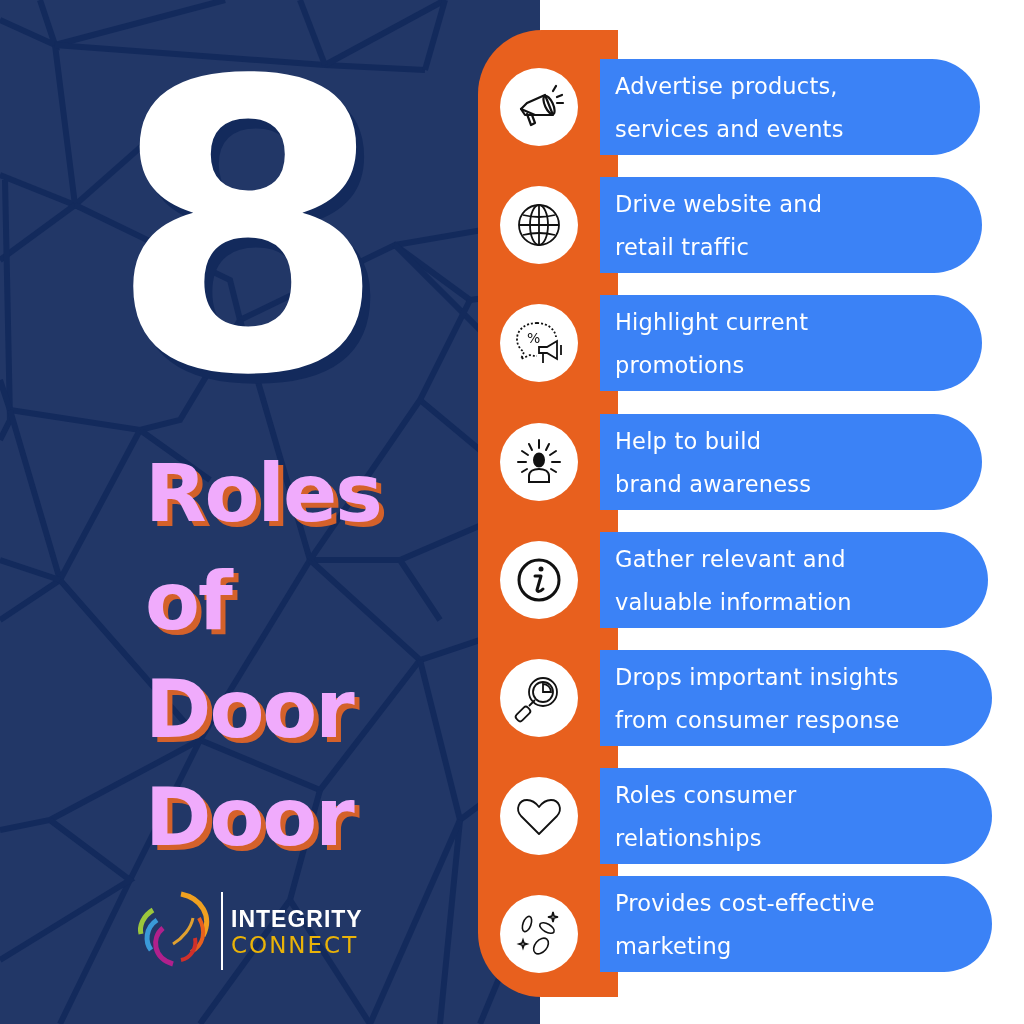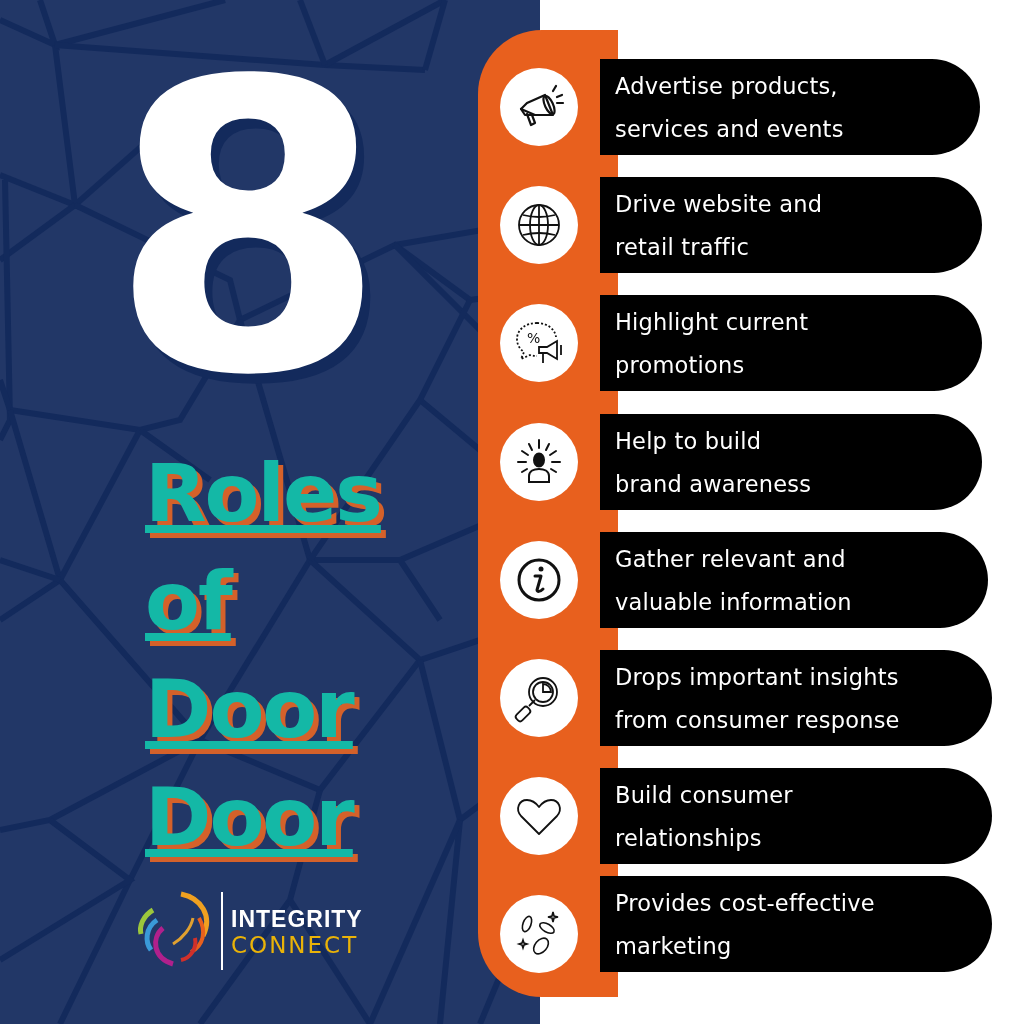--- a/index.html
+++ b/index.html
@@ -1,29 +1,29 @@
 <!DOCTYPE html>
 <html><head>
 <meta charset="utf-8">
 <style>
   html, body { margin:0; padding:0; }
   body { width:1024px; height:1024px; position:relative; overflow:hidden; background:#ffffff; font-family:"DejaVu Sans", sans-serif; }
   .left-panel { position:absolute; left:0; top:0; width:540px; height:1024px; background:#223767; overflow:hidden; }
   .left-panel svg.mesh { position:absolute; left:0; top:0; }
   .big-number { position:absolute; left:108px; top:40px; width:270px; text-align:center; font-family:"DejaVu Sans", sans-serif; font-weight:bold; font-size:400px; line-height:380px; color:#ffffff; text-shadow: 8px 10px 0 #132a5c; letter-spacing:-10px; }
-  .title { position:absolute; left:145px; top:440px; font-family:"DejaVu Sans", sans-serif; font-weight:bold; font-size:80px; line-height:108px; color:#14b8a6; text-shadow: 5px 5px 0 #d4612a; text-decoration: underline; }
+  .title { position:absolute; left:145px; top:440px; font-family:"DejaVu Sans", sans-serif; font-weight:bold; font-size:80px; line-height:108px; color:#f0abfc; text-shadow: 5px 5px 0 #d4612a; }
   .title div { white-space:nowrap; letter-spacing:-2px; }
   .logo { position:absolute; left:133px; top:888px; width:260px; height:84px; }
   .logo-mark { position:absolute; left:0; top:0; width:80px; height:84px; }
   .logo-divider { position:absolute; left:88px; top:4px; width:2px; height:78px; background:#ffffff; }
   .logo-word1 { position:absolute; left:98px; top:18px; font-family:Liberation Sans, sans-serif; font-weight:bold; font-size:23px; color:#ffffff; letter-spacing:1px; }
   .logo-word2 { position:absolute; left:98px; top:44px; font-family:"DejaVu Sans", sans-serif; font-size:23px; color:#eab308; letter-spacing:2px; }
 
   .orange-column { position:absolute; left:478px; top:30px; width:140px; height:967px; background:#e8601e; border-radius:64px 0 0 64px; }
-  .item { position:absolute; left:600px; height:96px; background:#000000; border-radius:0 48px 48px 0; }
+  .item { position:absolute; left:600px; height:96px; background:#3b82f6; border-radius:0 48px 48px 0; }
   .item-text { position:absolute; left:15px; top:6px; right:10px; font-family:"DejaVu Sans", sans-serif; font-size:22.5px; line-height:43px; color:#ffffff; white-space:nowrap; letter-spacing:0.2px; }
   .icon-circle { position:absolute; left:500px; width:78px; height:78px; border-radius:50%; background:#ffffff; display:flex; align-items:center; justify-content:center; }
   .icon-circle svg { width:52px; height:52px; }
 </style>
 </head>
 <body>
 
 <div class="left-panel">
   <svg class="mesh" width="540" height="1024" viewBox="0 0 540 1024">
     <g stroke="#132a5c" stroke-width="6" fill="none">
@@ -124,21 +124,21 @@
   </div>
 </div>
 <div class="item" style="top:650px; width:392px;">
   <div class="item-text">
     <div>Drops important insights</div>
     <div>from consumer response</div>
   </div>
 </div>
 <div class="item" style="top:768px; width:392px;">
   <div class="item-text">
-    <div>Build consumer</div>
+    <div>Roles consumer</div>
     <div>relationships</div>
   </div>
 </div>
 <div class="item" style="top:876px; width:392px;">
   <div class="item-text">
     <div>Provides cost-effective</div>
     <div>marketing</div>
   </div>
 </div>
 

